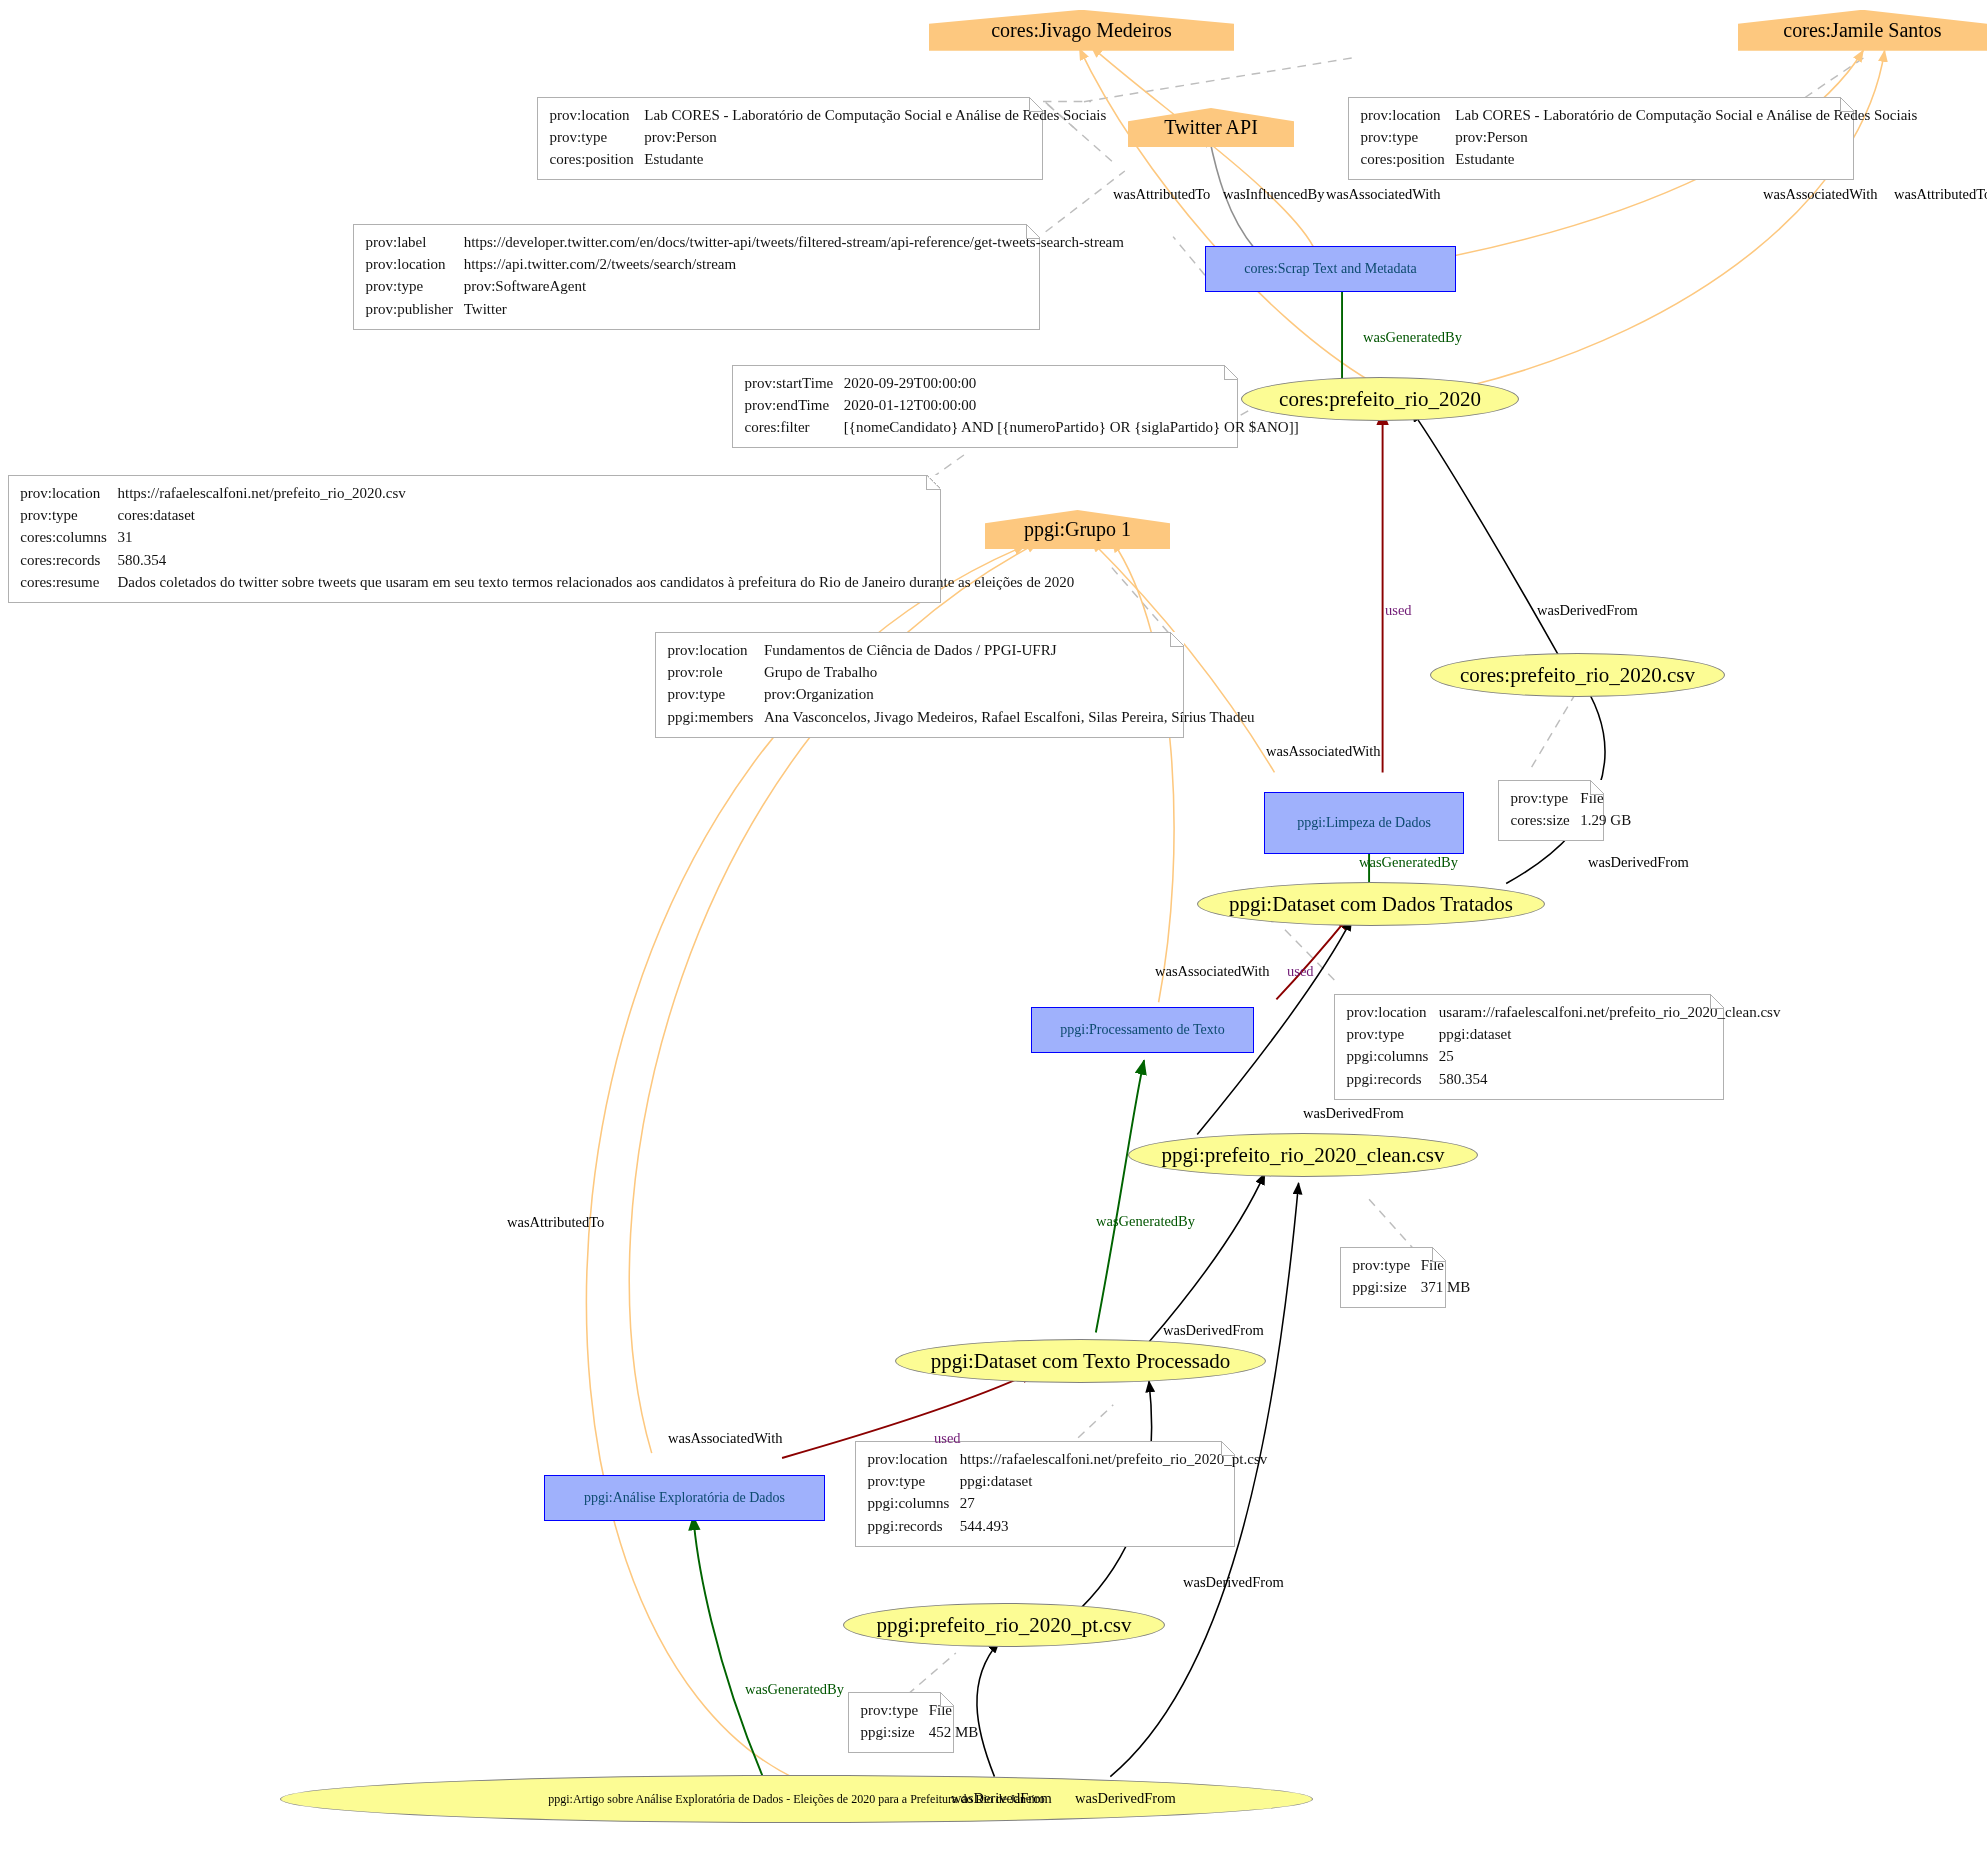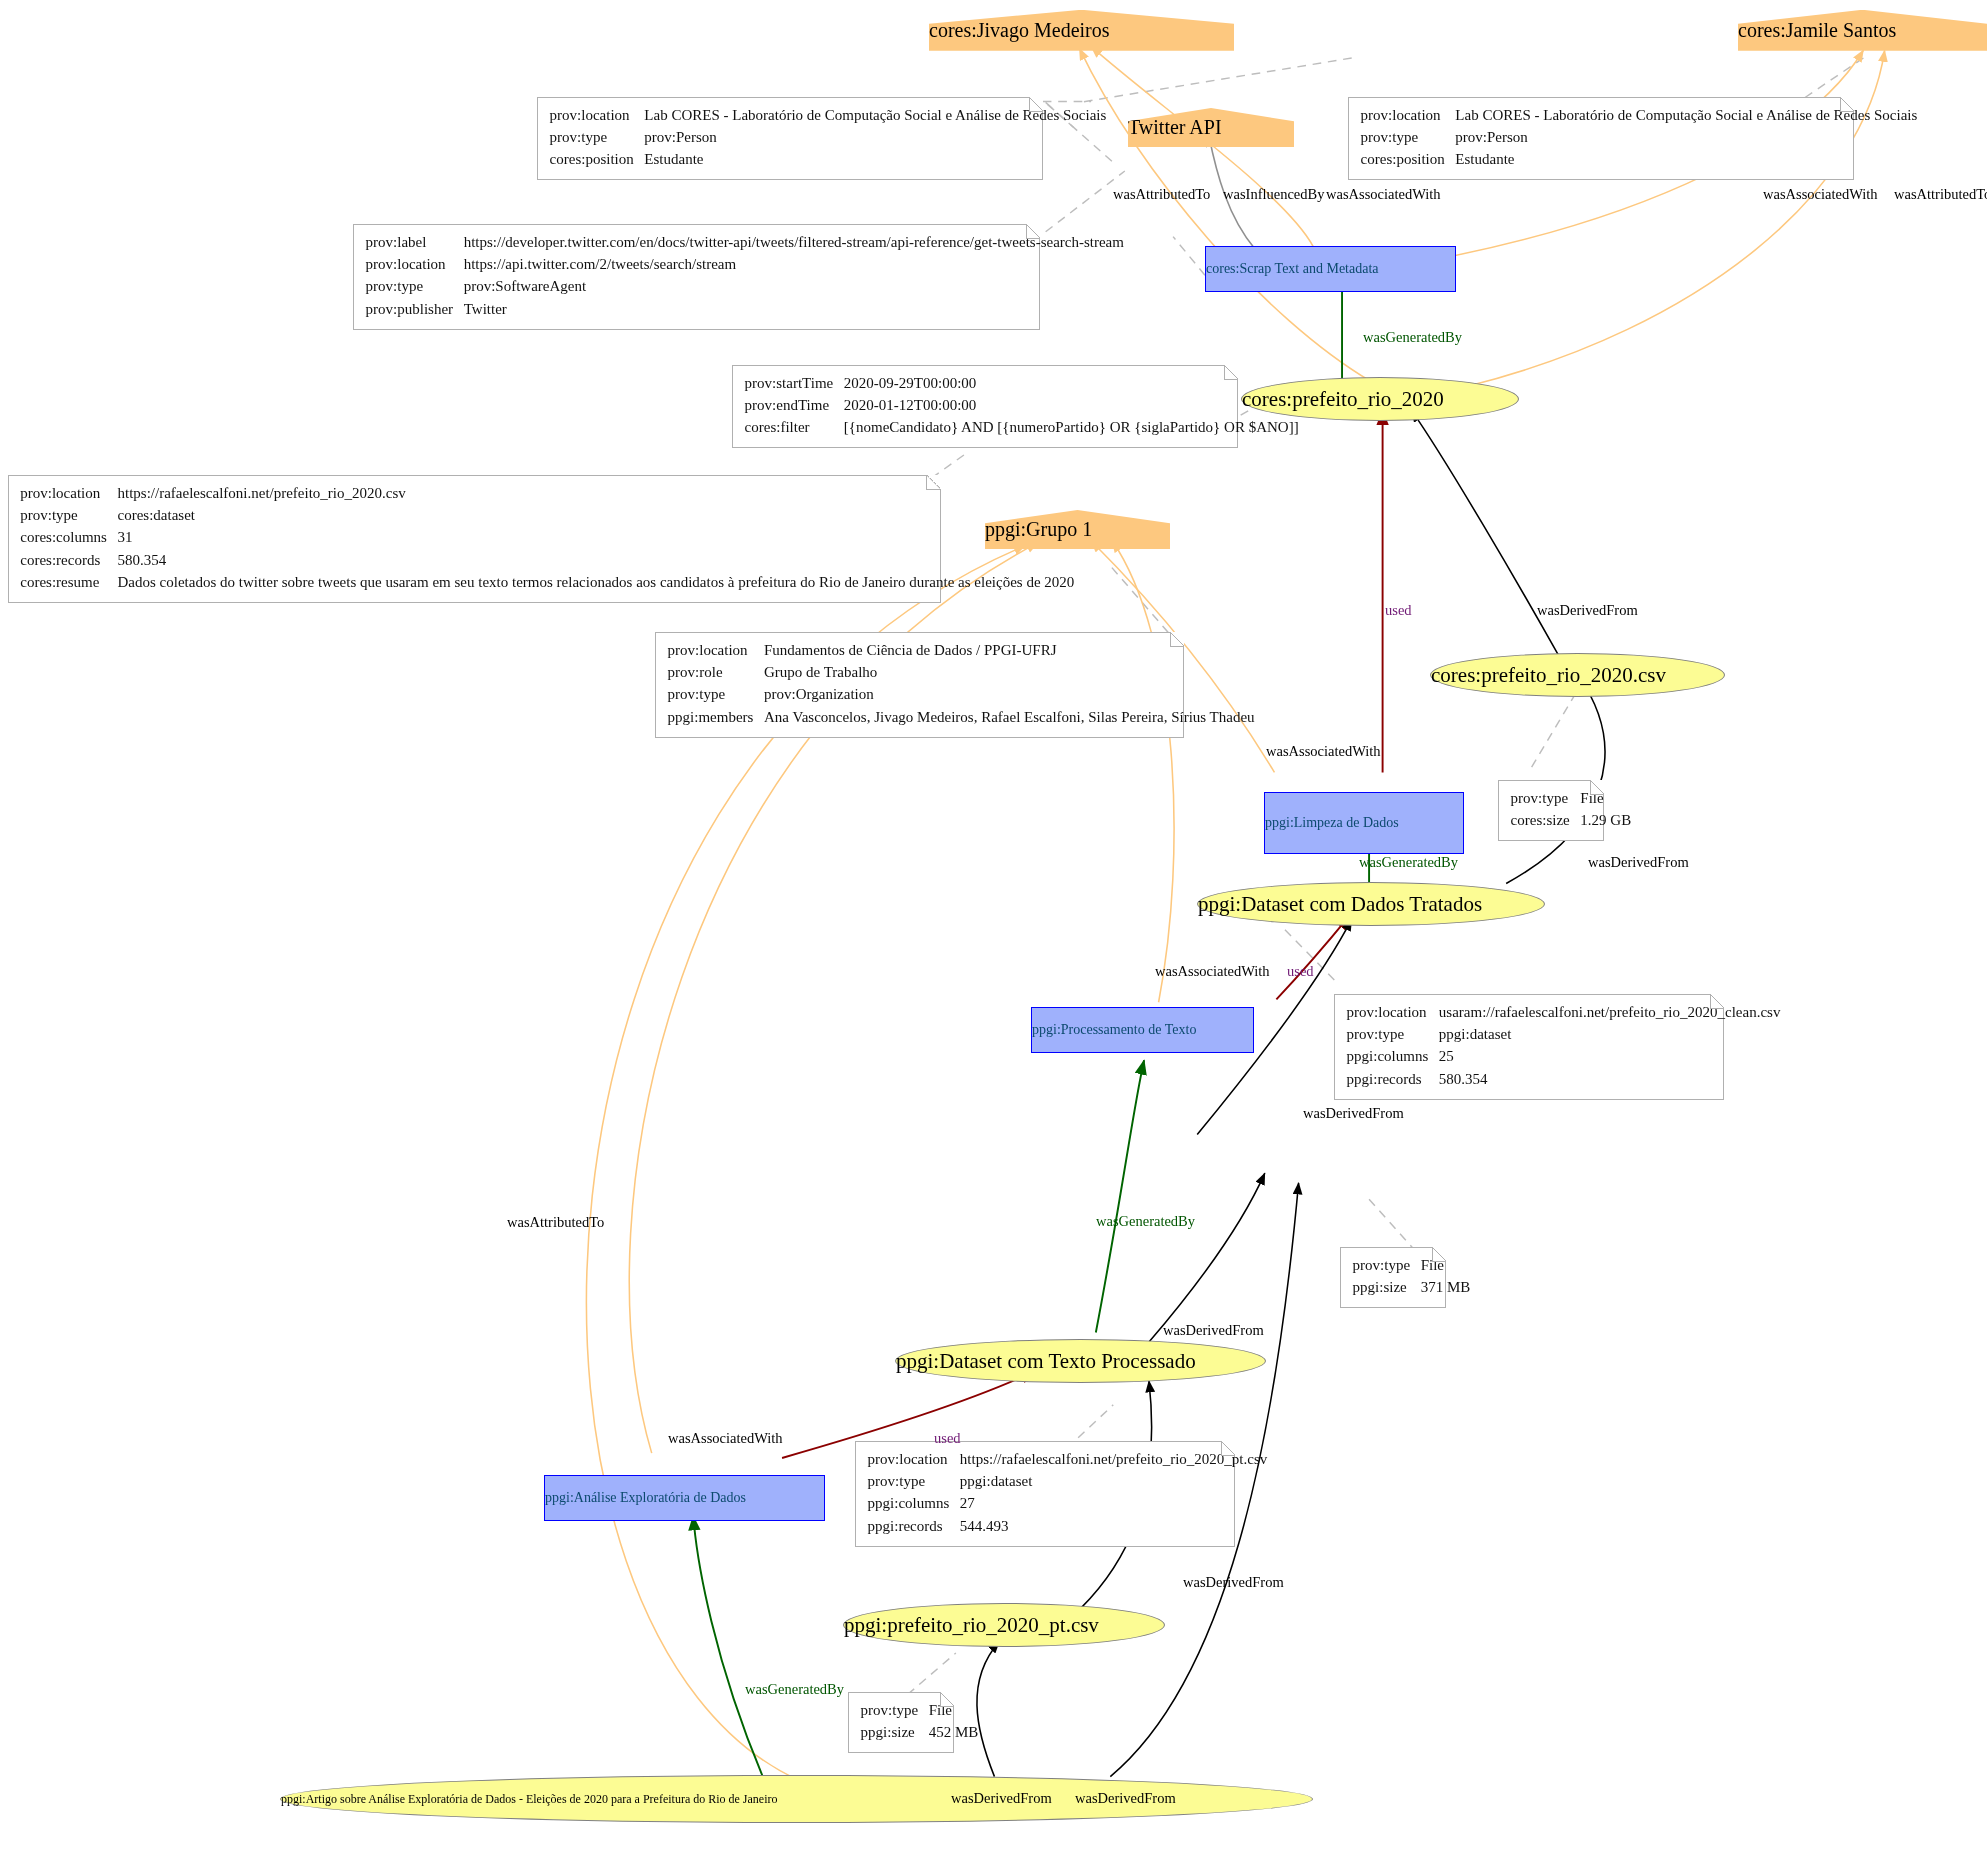--- a/index.html
+++ b/index.html
@@ -1,21 +1,21 @@
 <!DOCTYPE html>
 <html><head>
 <meta charset="utf-8">
 <style>
   html,body{margin:0;padding:0;background:#ffffff;}
   body{font-family:"Liberation Serif","DejaVu Serif",serif;}
   #canvas{position:relative;width:1987px;height:1851px;background:#fff;overflow:hidden;}
   svg#edges{position:absolute;left:0;top:0;width:1987px;height:1851px;pointer-events:none;}
 
   
-  .node{position:absolute;box-sizing:border-box;display:flex;align-items:center;
+  .node{position:absolute;box-sizing:border-box;display:flex;align-items:center;justify-content:center;
         text-align:center;white-space:nowrap;}
 
   .entity{                       
      background:#fcfc94;border:1.5px solid #808080;border-radius:50%;
      color:#000;font-size:21px;}
   .activity{                     
      background:#9fb1fc;border:1.9px solid #0000ff;color:#0c4a6e;font-size:14px;}
   .agent{                        
      background:#fdc87f;border:0;color:#000;font-size:20px;
      clip-path:polygon(50% 0%,100% 34%,100% 100%,0% 100%,0% 34%);}
@@ -150,20 +150,23 @@
   </div>
 
   <div class="node entity" style="left:1241px;top:377px;width:278px;height:44px;">
     <span>cores:prefeito_rio_2020</span>
   </div>
   <div class="node entity" style="left:1430px;top:653px;width:295px;height:44px;">
     <span>cores:prefeito_rio_2020.csv</span>
   </div>
   <div class="node entity" style="left:1197px;top:882px;width:348px;height:44px;">
     <span>ppgi:Dataset com Dados Tratados</span>
+  </div>
+  <div class="node entity" style="left:1128px;top:1133px;width:350px;height:44px;">
+    <span>ppgi:prefeito_rio_2020_clean.csv</span>
   </div>
   <div class="node entity" style="left:895px;top:1339px;width:371px;height:44px;">
     <span>ppgi:Dataset com Texto Processado</span>
   </div>
   <div class="node entity" style="left:843px;top:1603px;width:322px;height:44px;">
     <span>ppgi:prefeito_rio_2020_pt.csv</span>
   </div>
   <div class="node entity" style="left:280px;top:1775px;width:1033px;height:48px;font-size:12px;">
     <span>ppgi:Artigo sobre Análise Exploratória de Dados - Eleições de 2020 para a Prefeitura do Rio de Janeiro</span>
   </div>

